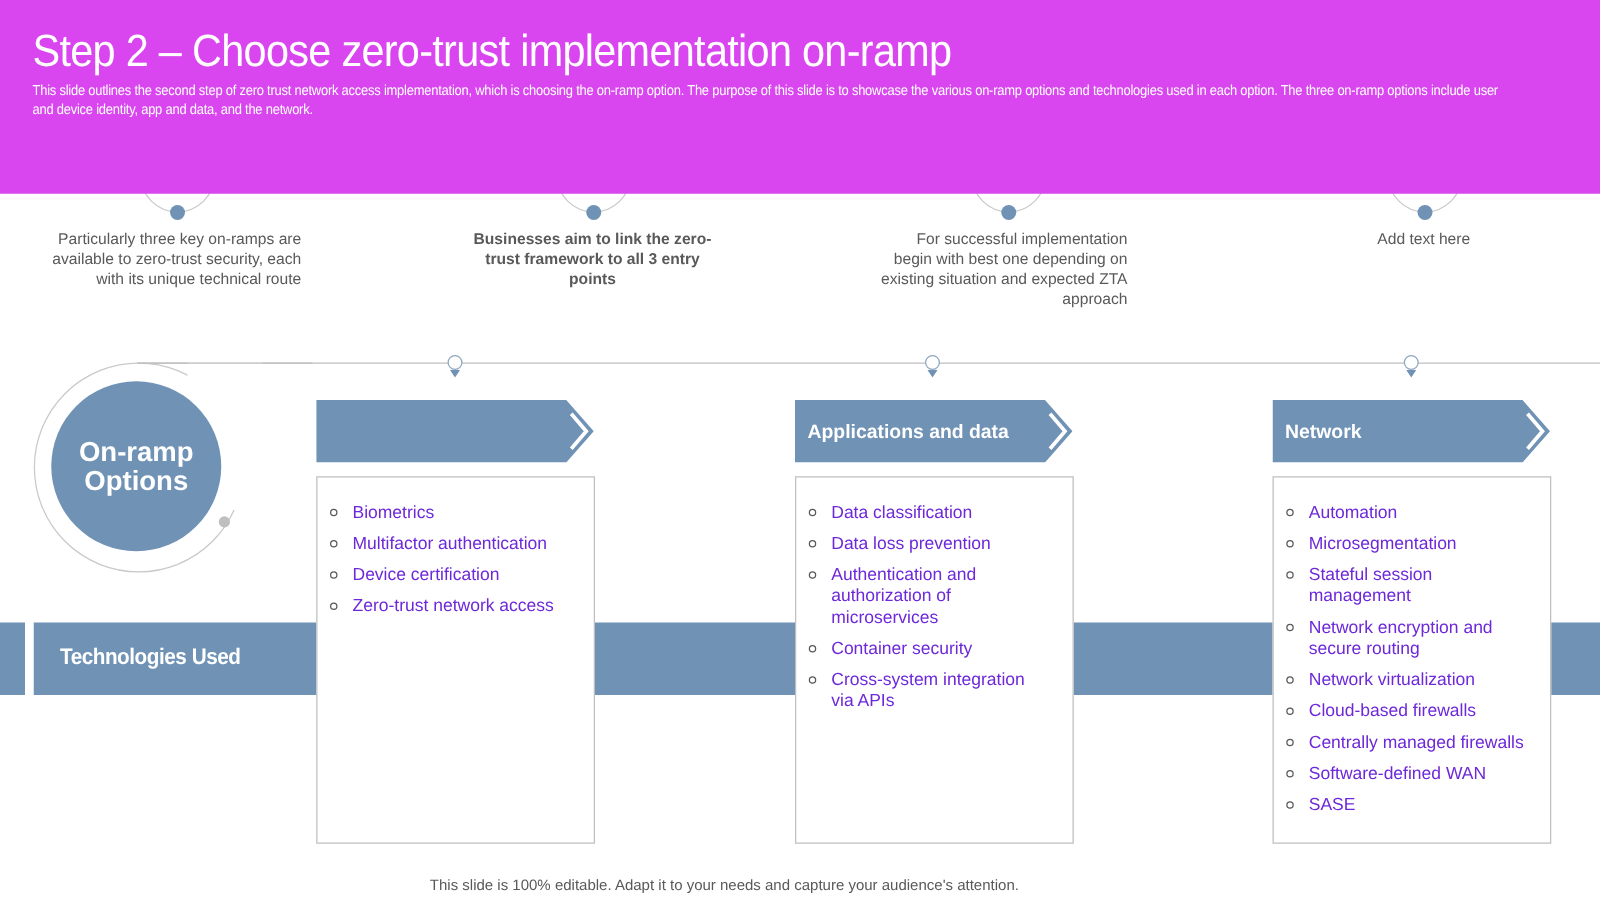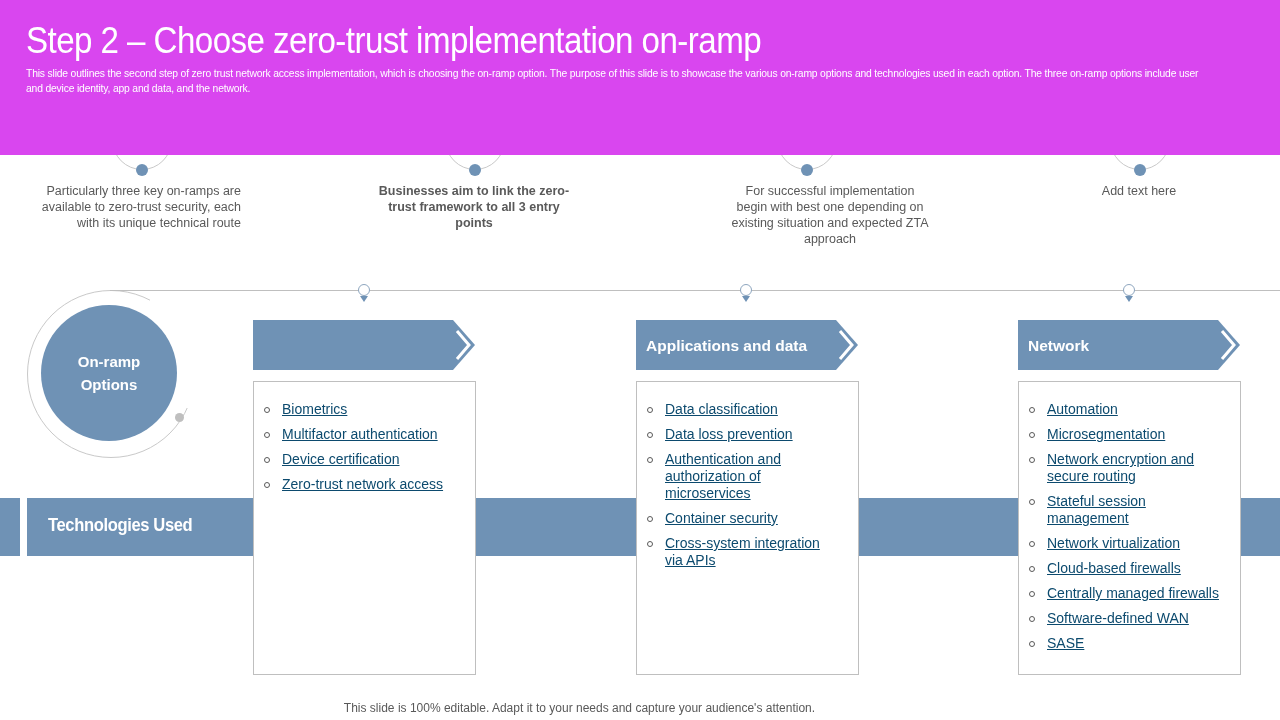--- a/index.html
+++ b/index.html
@@ -57,21 +57,21 @@
   }
   .ring-mask {
     position: absolute; left: 150px; top: 290px; width: 60px; height: 118px; background: #fff;
   }
   .ring-dot {
     position: absolute; left: 175px; top: 413px; width: 9px; height: 9px; border-radius: 50%; background: #bfbfbf;
   }
   .inner-circle {
     position: absolute; left: 41px; top: 305px; width: 136px; height: 136px; border-radius: 50%;
     background: #6f92b5; display: flex; align-items: center; justify-content: center;
-    text-align: center; color: #ffffff; font-weight: bold; font-size: 15px; line-height: 23px;
+    text-align: center; color: #ffffff; font-weight: bold; font-size: 22px; line-height: 23px;
   }
 
   
   .band {
     position: absolute; top: 498px; height: 58px; background: #6f92b5;
   }
   .band-label {
     position: absolute; left: 48px; top: 515px; color: #ffffff; font-weight: bold;
     font-size: 18px; letter-spacing: -0.4px; transform: scaleX(0.92); transform-origin: left;
   }
@@ -86,21 +86,21 @@
     display: flex; align-items: center; color: #ffffff; font-weight: bold; font-size: 15.5px; line-height: 19px;
   }
 
   .col-box {
     position: absolute; top: 381px; width: 223px; height: 294px;
     border: 1px solid #bfbfbf; background: #ffffff; z-index: 3;
   }
   .col-box ul { list-style: none; padding: 19px 0 0 10px; }
   .col-box li {
     position: relative; padding-left: 18px; font-size: 14px; line-height: 17px;
-    color: #0c4a6e; margin-bottom: 8px; padding-right: 6px; text-decoration: underline;
+    color: #6d28d9; margin-bottom: 8px; padding-right: 6px;
   }
   .col-box li .bullet {
     position: absolute; left: 0; top: 6px; width: 6px; height: 6px; border-radius: 50%;
     border: 1px solid #595959;
   }
 
   .footer {
     position: absolute; left: 0; top: 701px; width: 1159px; text-align: center;
     font-size: 12px; color: #595959;
   }
@@ -116,21 +116,21 @@
 <div class="top-circle" style="left:112px;"></div>
 <div class="top-dot" style="left:136px;"></div>
 <div class="top-text" style="left:41px;text-align:right;">Particularly three key on-ramps are available to zero-trust security, each with its unique technical route</div>
 
 <div class="top-circle" style="left:445px;"></div>
 <div class="top-dot" style="left:469px;"></div>
 <div class="top-text" style="left:374px;font-weight:bold;">Businesses aim to link the zero-trust framework to all 3 entry points</div>
 
 <div class="top-circle" style="left:777px;"></div>
 <div class="top-dot" style="left:801px;"></div>
-<div class="top-text" style="left:730px;">For successful implementation begin with best one depending on existing situation and expected ZTA approach</div>
+<div class="top-text" style="left:702px;text-align:right;">For successful implementation begin with best one depending on existing situation and expected ZTA approach</div>
 
 <div class="top-circle" style="left:1110px;"></div>
 <div class="top-dot" style="left:1134px;"></div>
 <div class="top-text" style="left:1039px;">Add text here</div>
 
 <div class="timeline"></div>
 <div class="pin" style="left:358px;"></div>
 <div class="pin-arrow" style="left:360px;"></div>
 <div class="pin" style="left:740px;"></div>
 <div class="pin-arrow" style="left:742px;"></div>
@@ -196,22 +196,22 @@
   <div class="label">
     <div>
       <div>Network</div>
     </div>
   </div>
 </div>
 <div class="col-box" style="left:1018px;">
   <ul>
     <li><span class="bullet"></span><span>Automation</span></li>
     <li><span class="bullet"></span><span>Microsegmentation</span></li>
+    <li style="width:140px;"><span class="bullet"></span><span>Stateful session management</span></li>
     <li style="width:190px;"><span class="bullet"></span><span>Network encryption and secure routing</span></li>
-    <li style="width:140px;"><span class="bullet"></span><span>Stateful session management</span></li>
     <li><span class="bullet"></span><span>Network virtualization</span></li>
     <li><span class="bullet"></span><span>Cloud-based firewalls</span></li>
     <li><span class="bullet"></span><span>Centrally managed firewalls</span></li>
     <li><span class="bullet"></span><span>Software-defined WAN</span></li>
     <li><span class="bullet"></span><span>SASE</span></li>
   </ul>
 </div>
 
 <div class="footer">This slide is 100% editable. Adapt it to your needs and capture your audience's attention.</div>
 

